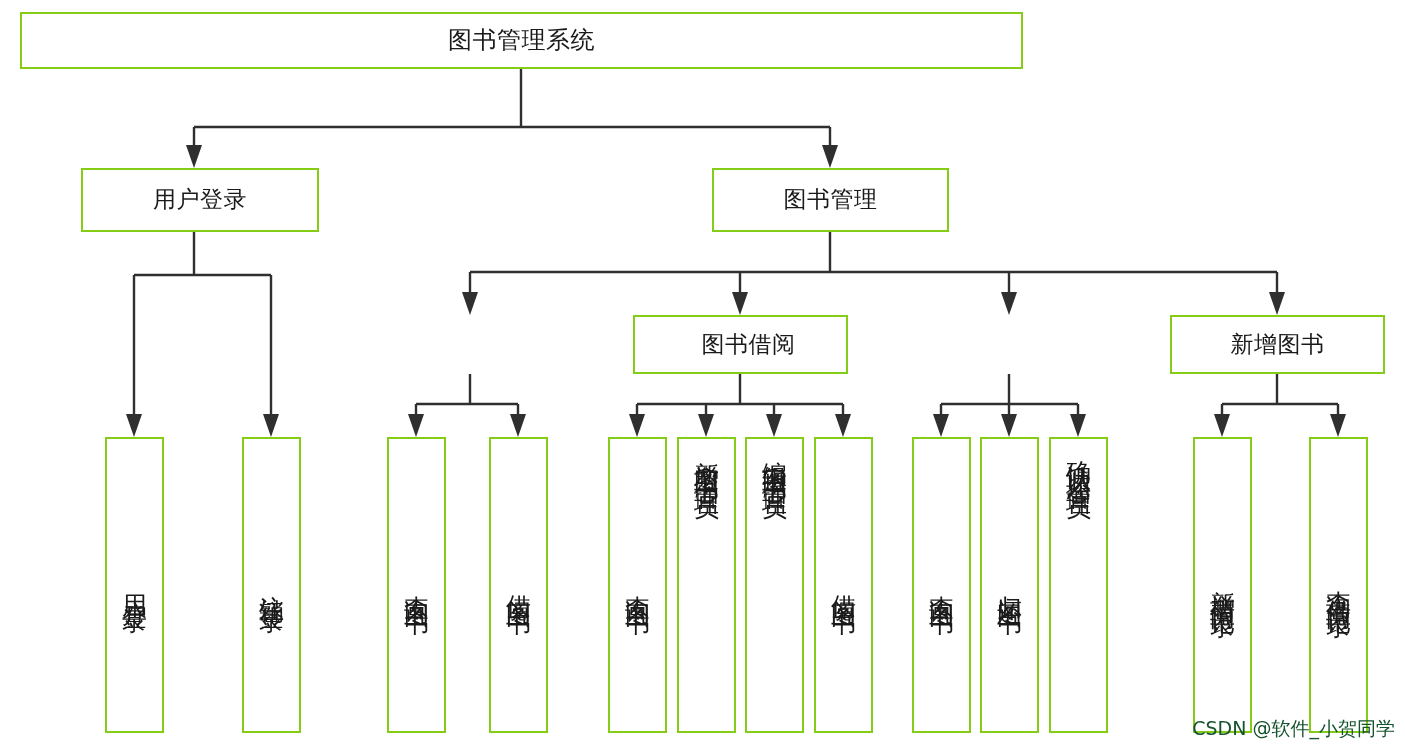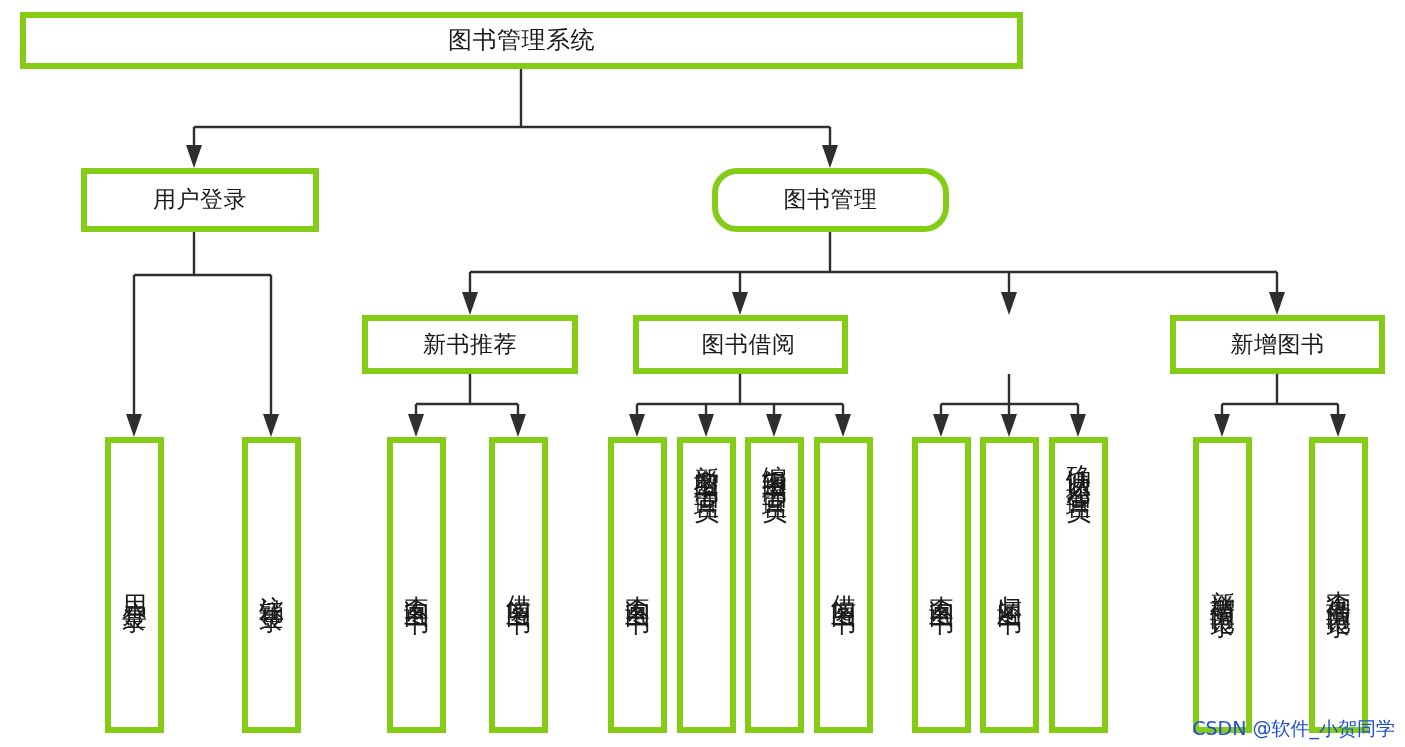--- a/index.html
+++ b/index.html
@@ -14,21 +14,21 @@
     position: relative;
     width: 1405px;
     height: 747px;
     background: #ffffff;
     overflow: hidden;
   }
   .node {
     position: absolute;
     box-sizing: border-box;
     background: #ffffff;
-    border: 6px solid #84cc16;
+    border: 2px solid #84cc16;
     display: flex;
     align-items: center;
     justify-content: center;
     color: #1a1a1a;
     z-index: 3;
   }
   .node .label {
     display: block;
     text-align: center;
     line-height: 1.18;
@@ -73,21 +73,21 @@
     fill: none;
   }
   .arrowhead {
     fill: #2f2f2f;
   }
   #watermark {
     position: absolute;
     right: 10px;
     bottom: 5px;
     font-size: 19px;
-    color: #1d4ed8;
+    color: #14532d;
     z-index: 8;
     white-space: nowrap;
     font-family: "DejaVu Sans", "Liberation Sans", sans-serif;
   }
 </style>
 </head>
 <body>
 
 <div id="canvas">
 
@@ -155,27 +155,24 @@
   </svg>
 
   <div class="node horizontal root" style="left:20px; top:12px; width:1003px; height:57px;">
     <span class="label">图书管理系统</span>
   </div>
 
   <div class="node horizontal" style="left:81px; top:168px; width:238px; height:64px;">
     <span class="label">用户登录</span>
   </div>
 
-  <div class="node horizontal" style="left:712px; top:168px; width:237px; height:64px;border-radius:25px;">
+  <div class="node horizontal" style="left:712px; top:168px; width:237px; height:64px;">
     <span class="label">图书管理</span>
   </div>
 
-  <div class="node horizontal" style="left:362px; top:315px; width:216px; height:59px;">
-    <span class="label">新书推荐</span>
-  </div>
 
   <div class="node horizontal" style="left:633px; top:315px; width:215px; height:59px;padding-left:16px;">
     <span class="label">图书借阅</span>
   </div>
 
 
   <div class="node horizontal" style="left:1170px; top:315px; width:215px; height:59px;">
     <span class="label">新增图书</span>
   </div>
 

